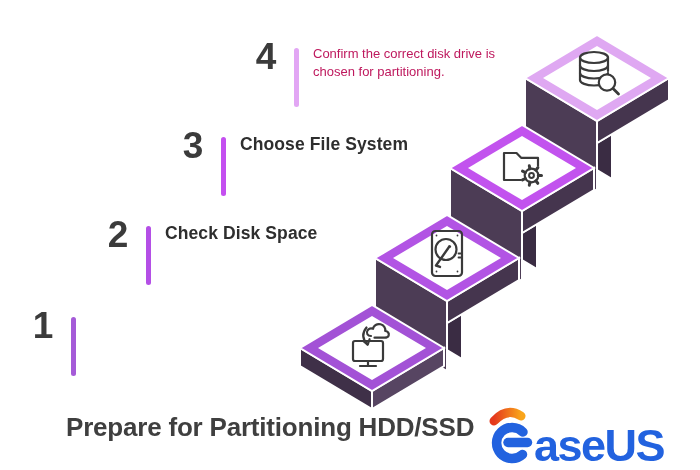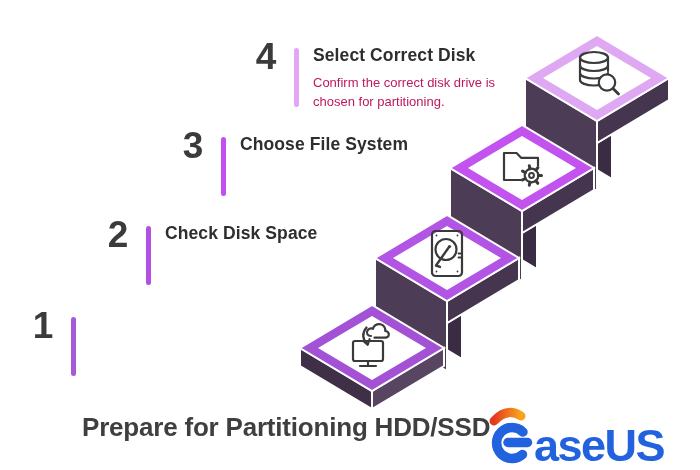--- a/index.html
+++ b/index.html
@@ -5,21 +5,21 @@
   html,body{margin:0;padding:0;background:#fff;}
   .canvas{position:relative;width:700px;height:470px;background:#fff;overflow:hidden;
           font-family:"Liberation Sans",sans-serif;}
   .stairs-svg{position:absolute;left:0;top:0;}
   .step-block{position:absolute;width:262px;}
   .step-num{position:absolute;left:-66px;top:-8px;width:38px;text-align:center;
             font-size:37px;font-weight:bold;color:#3B3B3B;line-height:1.1;}
   .step-bar{position:absolute;left:-19px;top:3px;width:5px;height:59px;border-radius:3px;}
   .step-title{font-size:17.5px;font-weight:bold;color:#2E2E2E;line-height:1.15;margin:0 0 9px 0;letter-spacing:.1px;}
   .step-desc{font-size:13px;color:#be185d;line-height:1.42;white-space:pre-line;margin:0;}
-  .footer-title{position:absolute;left:82px;top:412px;font-size:26px;font-weight:bold;
+  .footer-title{position:absolute;left:66px;top:412px;font-size:26px;font-weight:bold;
                 color:#3F3F3F;letter-spacing:-.2px;}
   .logo{position:absolute;left:486px;top:406px;}
 </style>
 </head>
 <body>
 
 <div class="canvas">
 
   <svg class="stairs-svg" width="700" height="470" viewBox="0 0 700 470">
 
@@ -102,21 +102,20 @@
 
   <div class="step-block" style="left:240px;top:134px;">
     <div class="step-num">3</div>
     <div class="step-bar" style="background: rgb(196, 79, 240);"></div>
     <p class="step-title">Choose File System</p>
   </div>
 
   <div class="step-block" style="left:313px;top:45px;">
     <div class="step-num">4</div>
     <div class="step-bar" style="background: rgb(226, 166, 244);"></div>
-    <p class="step-title">Select Correct Disk</p>
     <p class="step-desc">Confirm the correct disk drive is
 chosen for partitioning.</p>
   </div>
 
   <div class="footer-title">Prepare for Partitioning HDD/SSD</div>
 
   <svg class="logo" width="210" height="58" viewBox="0 0 210 58">
     <defs>
       <linearGradient id="lg-orange" x1="0" y1="0" x2="1" y2="0">
         <stop offset="0" stop-color="#E5391D"></stop>

